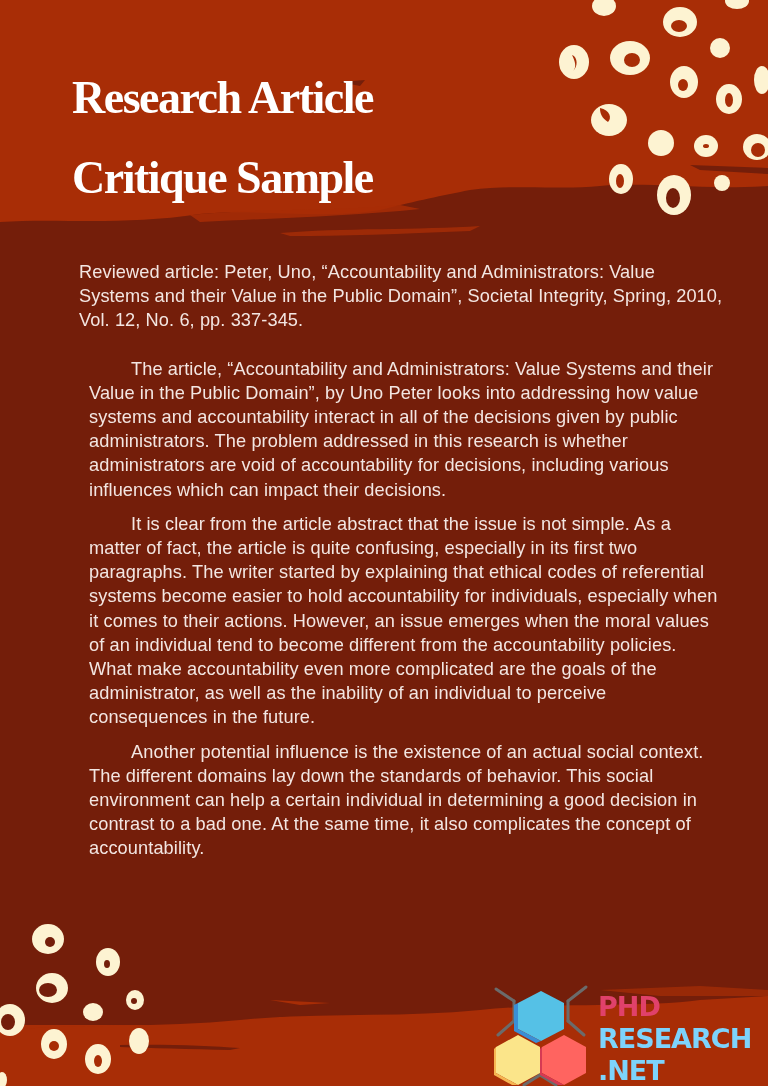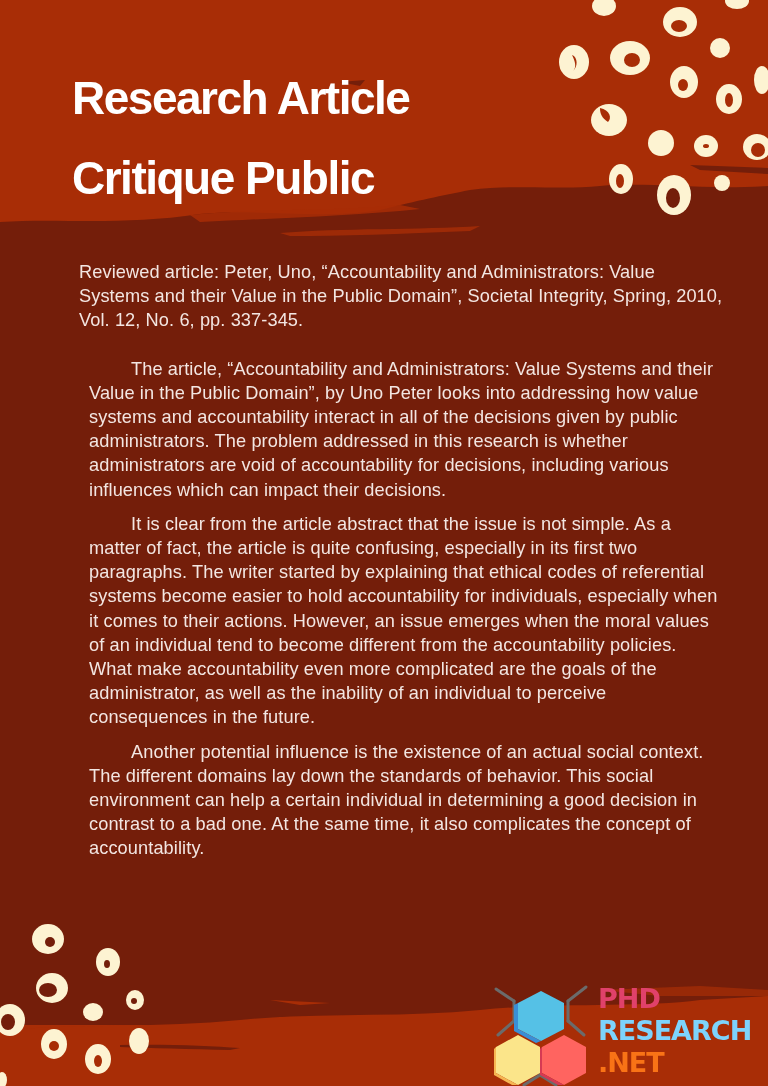--- a/index.html
+++ b/index.html
@@ -14,36 +14,36 @@
       position: absolute; left: 0; top: 0; width: 768px; height: 228px;
       background: #a82d06;
     }
     .bottom-band {
       position: absolute; left: 0; top: 1025px; width: 768px; height: 61px;
       background: #a82d06;
     }
     svg.deco { position: absolute; left: 0; top: 0; }
     .title {
       position: absolute; left: 72px; top: 58px; margin: 0;
-      color: #ffffff; font-family: Liberation Sans, sans-serif; font-weight: bold;
+      color: #ffffff; font-family: Liberation Serif, serif; font-weight: bold;
       font-size: 46px; line-height: 80px; letter-spacing: -1.5px;
     }
     .title span { display: block; }
     .content {
       position: absolute; left: 79px; top: 260px; width: 650px;
       color: #f3e6e2; font-family: "Liberation Sans", sans-serif;
       font-size: 18.2px; line-height: 24.2px; letter-spacing: 0.1px;
     }
     .citation { margin: 0 0 24px 0; }
     .para { margin: 10px; text-indent: 42px; }
     .logo {
       position: absolute; left: 494px; top: 983px; width: 274px; height: 103px;
     }
     .logo-text {
-      position: absolute; left: 104px; top: 0px;
+      position: absolute; left: 104px; top: 8px;
       font-family: "DejaVu Sans", sans-serif; font-weight: bold;
       font-size: 27px; line-height: 32px; letter-spacing: -1px;
     }
     .logo-text span { display: block; }
   </style>
 </head>
 <body>
 
 <div class="page">
   <div class="band-top"></div>
@@ -107,21 +107,21 @@
       <ellipse cx="54" cy="1046" rx="5" ry="5" fill="#a82d06"></ellipse>
       <ellipse cx="139" cy="1041" rx="10" ry="13"></ellipse>
       <ellipse cx="98" cy="1059" rx="13" ry="15"></ellipse>
       <ellipse cx="98" cy="1061" rx="4" ry="6" fill="#a82d06"></ellipse>
       <ellipse cx="2" cy="1080" rx="5" ry="8"></ellipse>
     </g>
   </svg>
 
   <h1 class="title">
     <span>Research Article</span>
-    <span>Critique Public</span>
+    <span>Critique Sample</span>
   </h1>
 
   <div class="content">
     <p class="citation">Reviewed article: Peter, Uno, “Accountability and Administrators: Value Systems and their Value in the Public Domain”, Societal Integrity, Spring, 2010, Vol. 12, No. 6, pp. 337-345.</p>
     <p class="para">The article, “Accountability and Administrators: Value Systems and their Value in the Public Domain”, by Uno Peter looks into addressing how value systems and accountability interact in all of the decisions given by public administrators. The problem addressed in this research is whether administrators are void of accountability for decisions, including various influences which can impact their decisions.</p>
     <p class="para">It is clear from the article abstract that the issue is not simple. As a matter of fact, the article is quite confusing, especially in its first two paragraphs. The writer started by explaining that ethical codes of referential systems become easier to hold accountability for individuals, especially when it comes to their actions. However, an issue emerges when the moral values of an individual tend to become different from the accountability policies. What make accountability even more complicated are the goals of the administrator, as well as the inability of an individual to perceive consequences in the future.</p>
     <p class="para">Another potential influence is the existence of an actual social context. The different domains lay down the standards of behavior. This social environment can help a certain individual in determining a good decision in contrast to a bad one. At the same time, it also complicates the concept of accountability.</p>
   </div>
 
   <div class="logo">
@@ -139,16 +139,16 @@
       <polygon points="47,8 70,20 70,46 47,58 24,46 24,20" fill="#55c1e6"></polygon>
       <polygon points="24,20 24,46 47,58 42,60 20,48 20,22" fill="#3a8fd6"></polygon>
       <polygon points="24,52 46,64 46,90 24,102 2,90 2,64" fill="#fbe58a"></polygon>
       <polygon points="2,64 2,90 24,102 18,102 0,92 0,66" fill="#f6b552"></polygon>
       <polygon points="70,52 92,64 92,90 70,102 48,90 48,64" fill="#ff6460"></polygon>
       <polygon points="48,64 48,90 70,102 64,102 46,92 46,66" fill="#d63a53"></polygon>
     </svg>
     <div class="logo-text">
       <span style="color:#e0416a">PHD</span>
       <span style="color:#7dd3fc">RESEARCH</span>
-      <span style="color:#f97316">.NET</span>
+      <span style="color:#7dd3fc">.NET</span>
     </div>
   </div>
 </div>
 
 </body></html>

